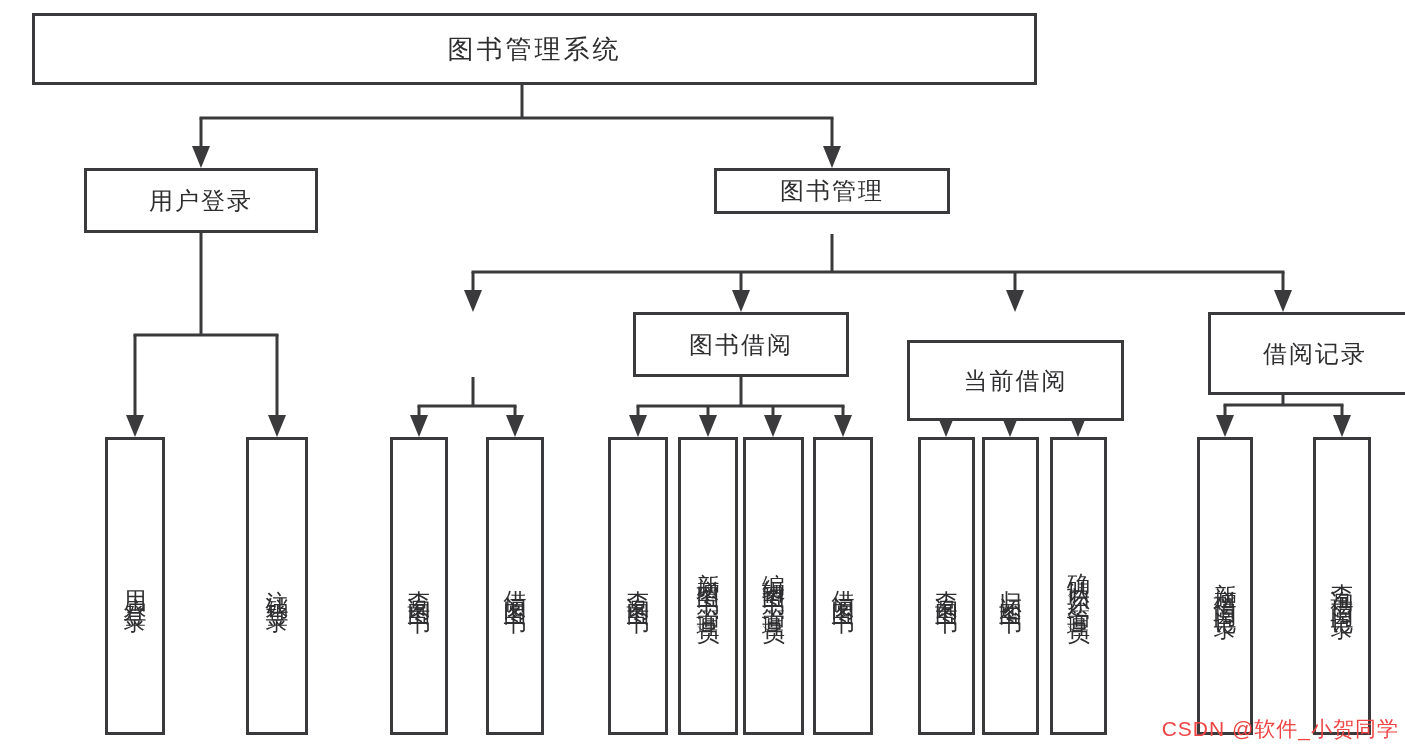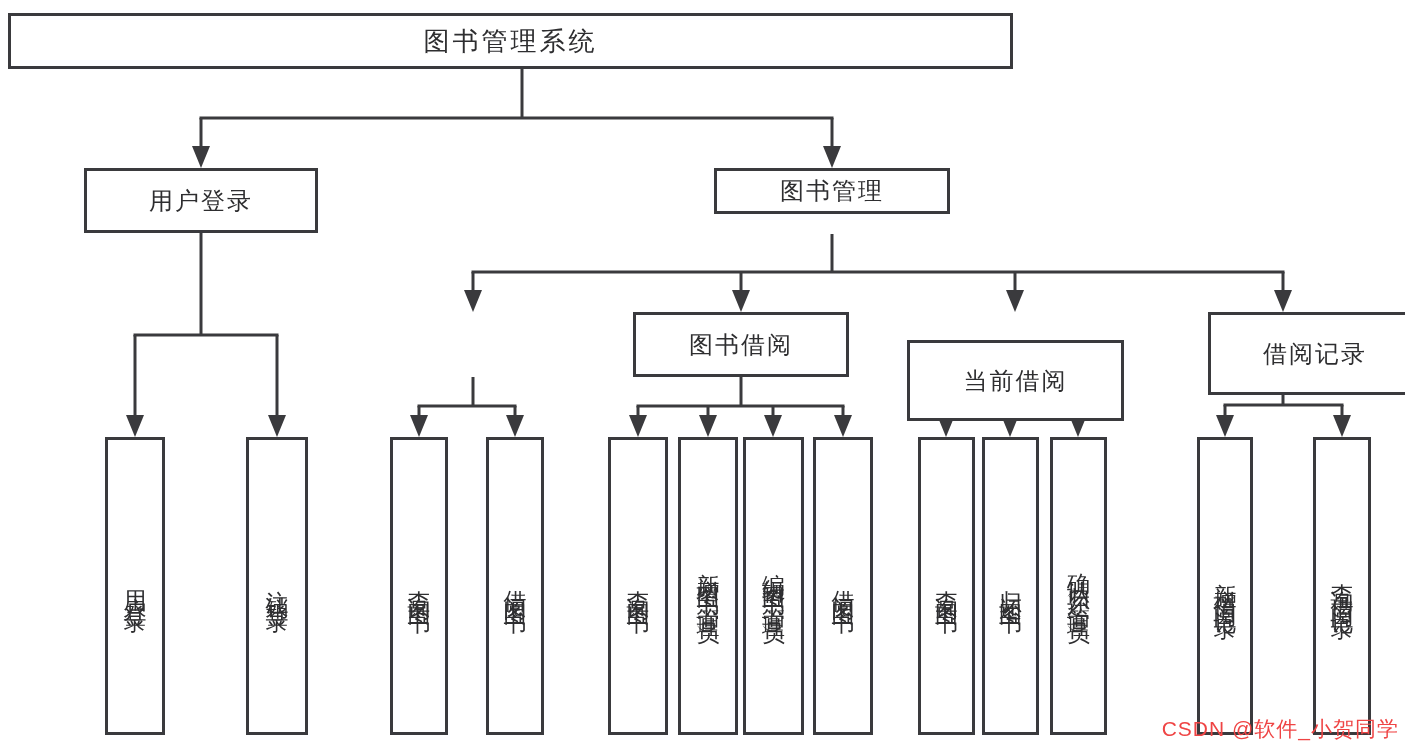--- a/index.html
+++ b/index.html
@@ -112,21 +112,21 @@
       <polygon points="764,415 782,415 773,437"></polygon>
       <polygon points="834,415 852,415 843,437"></polygon>
       <polygon points="937,415 955,415 946,437"></polygon>
       <polygon points="1001,415 1019,415 1010,437"></polygon>
       <polygon points="1069,415 1087,415 1078,437"></polygon>
       <polygon points="1216,415 1234,415 1225,437"></polygon>
       <polygon points="1333,415 1351,415 1342,437"></polygon>
     </g>
   </svg>
 
-  <div class="node h root" style="left:8px; top:13px; width:1005px; height:56px;">图书管理系统</div>
+  <div class="node h root" style="left:32px; top:13px; width:1005px; height:72px;">图书管理系统</div>
 
   <div class="node h" style="left:84px; top:168px; width:234px; height:65px;">用户登录</div>
   <div class="node h" style="left:714px; top:168px; width:236px; height:46px;">图书管理</div>
 
   <div class="node h" style="left:633px; top:312px; width:216px; height:65px;">图书借阅</div>
   <div class="node h" style="left:907px; top:312px; width:217px; height:81px;margin-top:28px;">当前借阅</div>
   <div class="node h" style="left:1208px; top:312px; width:214px; height:83px;">借阅记录</div>
 
   <div class="node v" style="left:105px; top:437px; width:60px; height:298px;">用户登录</div>
   <div class="node v" style="left:246px; top:437px; width:62px; height:298px;">注销登录</div>

